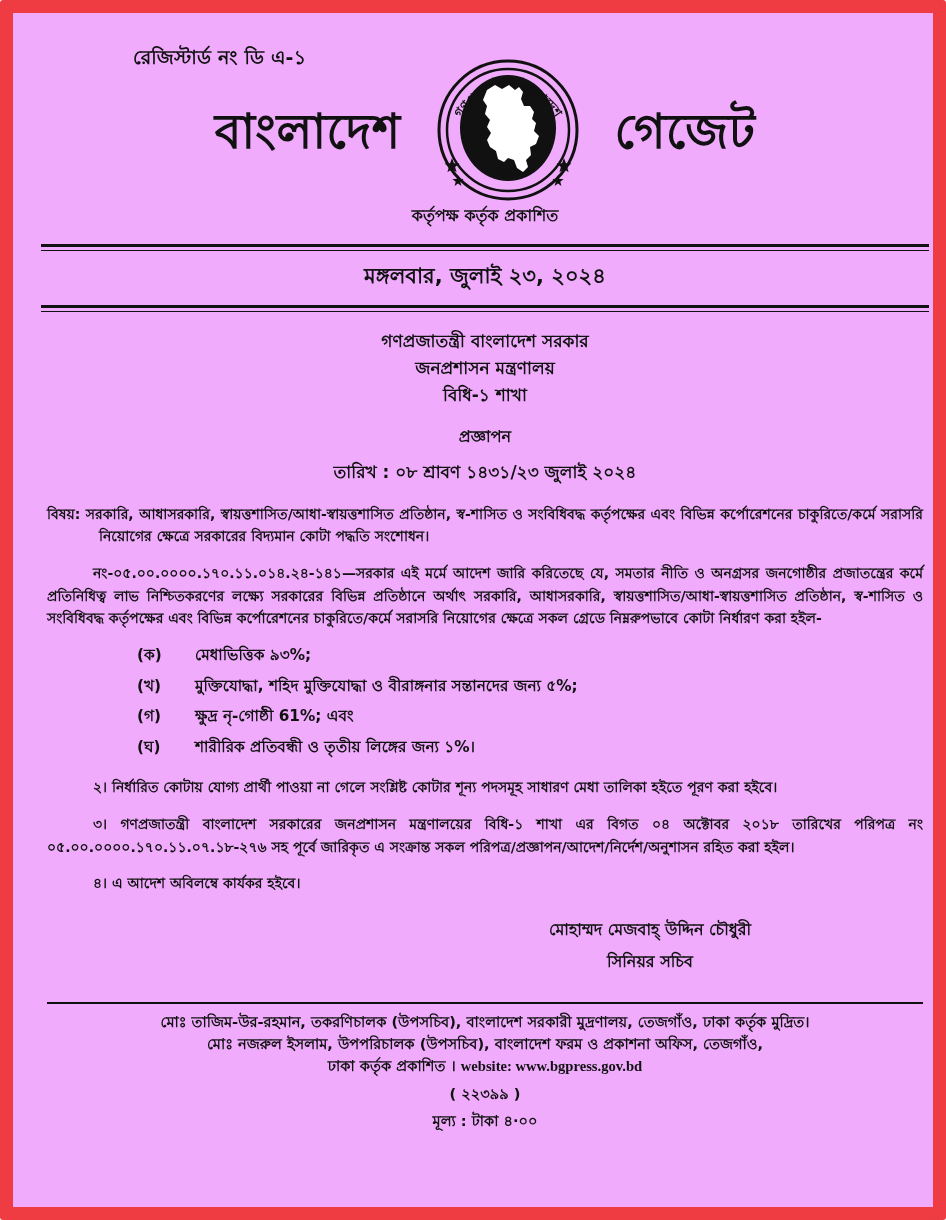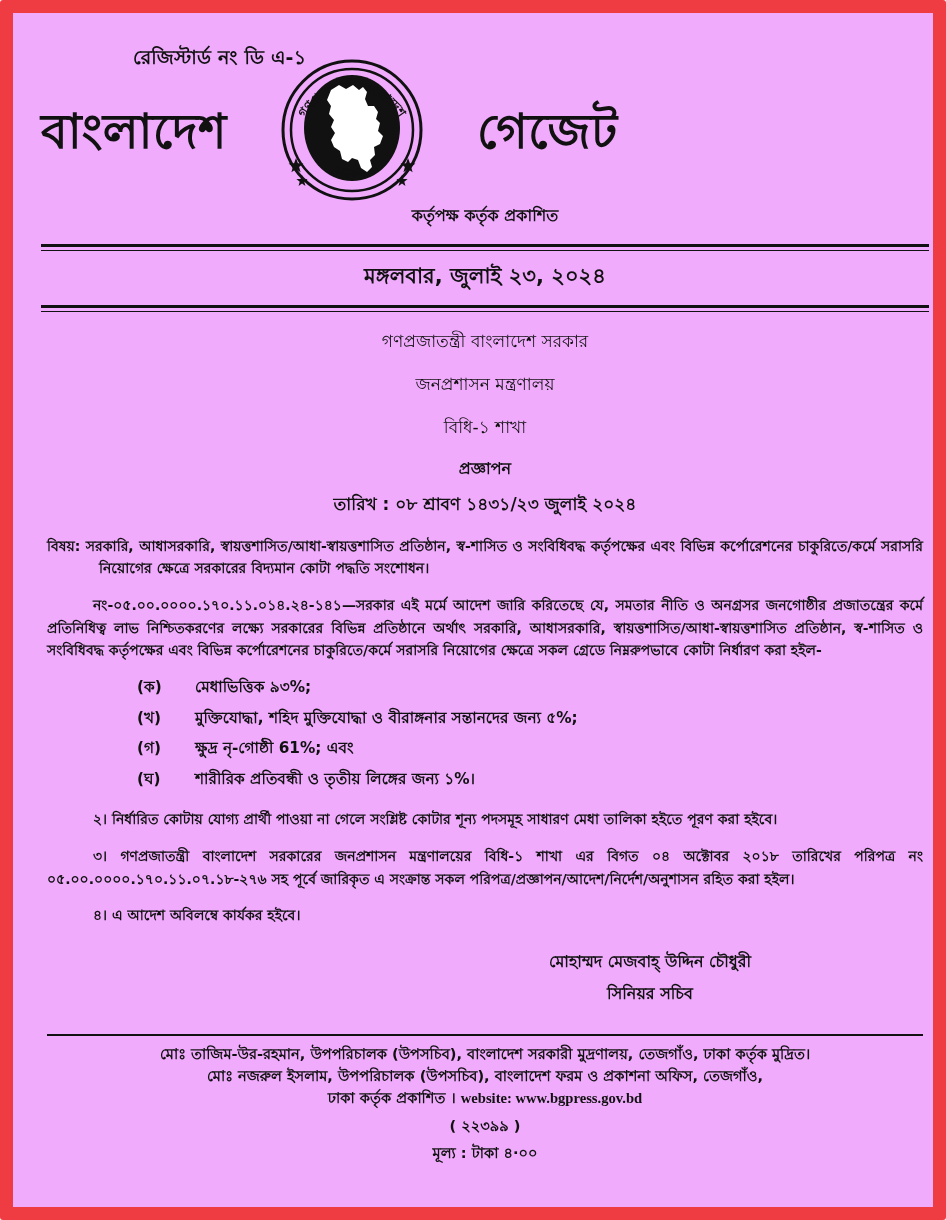--- a/index.html
+++ b/index.html
@@ -53,21 +53,22 @@
   .reg-line {
     font-size: 19px;
     font-weight: 700;
     margin: 14px 0 0 92px;
     letter-spacing: .2px;
   }
   .masthead {
     position: relative;
     display: flex;
     align-items: center;
-    gap: 52px;
+    justify-content: center;
+    gap: 34px;
     margin-top: 2px;
     height: 108px;
   }
   .mast-word {
     font-size: 48px;
     font-weight: 700;
     line-height: 1;
     letter-spacing: .5px;
   }
 
@@ -100,23 +101,22 @@
     font-weight: 700;
     padding: 9px 0 10px 0;
   }
 
   .gov-block {
     text-align: center;
     margin-top: 16px;
   }
   .gov-block div {
     font-size: 17px;
-    font-weight: 400;
+    font-weight: 700;
     line-height: 1.6;
-    margin-top: 16px;
   }
 
   .notif {
     text-align: center;
     font-size: 16px;
     font-weight: 700;
     margin-top: 14px;
   }
   .notif-date {
     text-align: center;
@@ -285,21 +285,21 @@
     <div class="bn body-text para-indent">৪। এ আদেশ অবিলম্বে কার্যকর হইবে।</div>
 
     <div class="sign-block">
       <div class="bn sign-name">মোহাম্মদ মেজবাহ্‌ উদ্দিন চৌধুরী</div>
       <div class="bn sign-title">সিনিয়র সচিব</div>
     </div>
 
     <div class="foot-rule"></div>
 
     <div class="footer">
-      <div class="bn">মোঃ তাজিম-উর-রহমান, উপপরিচালক (উপসচিব), বাংলাদেশ সরকারী মুদ্রণালয়, তেজগাঁও, ঢাকা কর্তৃক মুদ্রিত।</div>
+      <div class="bn">মোঃ তাজিম-উর-রহমান, তকরণিচালক (উপসচিব), বাংলাদেশ সরকারী মুদ্রণালয়, তেজগাঁও, ঢাকা কর্তৃক মুদ্রিত।</div>
       <div class="bn">মোঃ নজরুল ইসলাম, উপপরিচালক (উপসচিব), বাংলাদেশ ফরম ও প্রকাশনা অফিস, তেজগাঁও,</div>
       <div class="bn"><span>ঢাকা কর্তৃক প্রকাশিত ।</span>
         <span class="latin">website: www.bgpress.gov.bd</span></div>
       <div class="bn foot-num">( ২২৩৯৯ )</div>
       <div class="bn foot-price">মূল্য : টাকা ৪·০০</div>
     </div>
 
   </div>
 
   <div class="frame-outer"></div>

